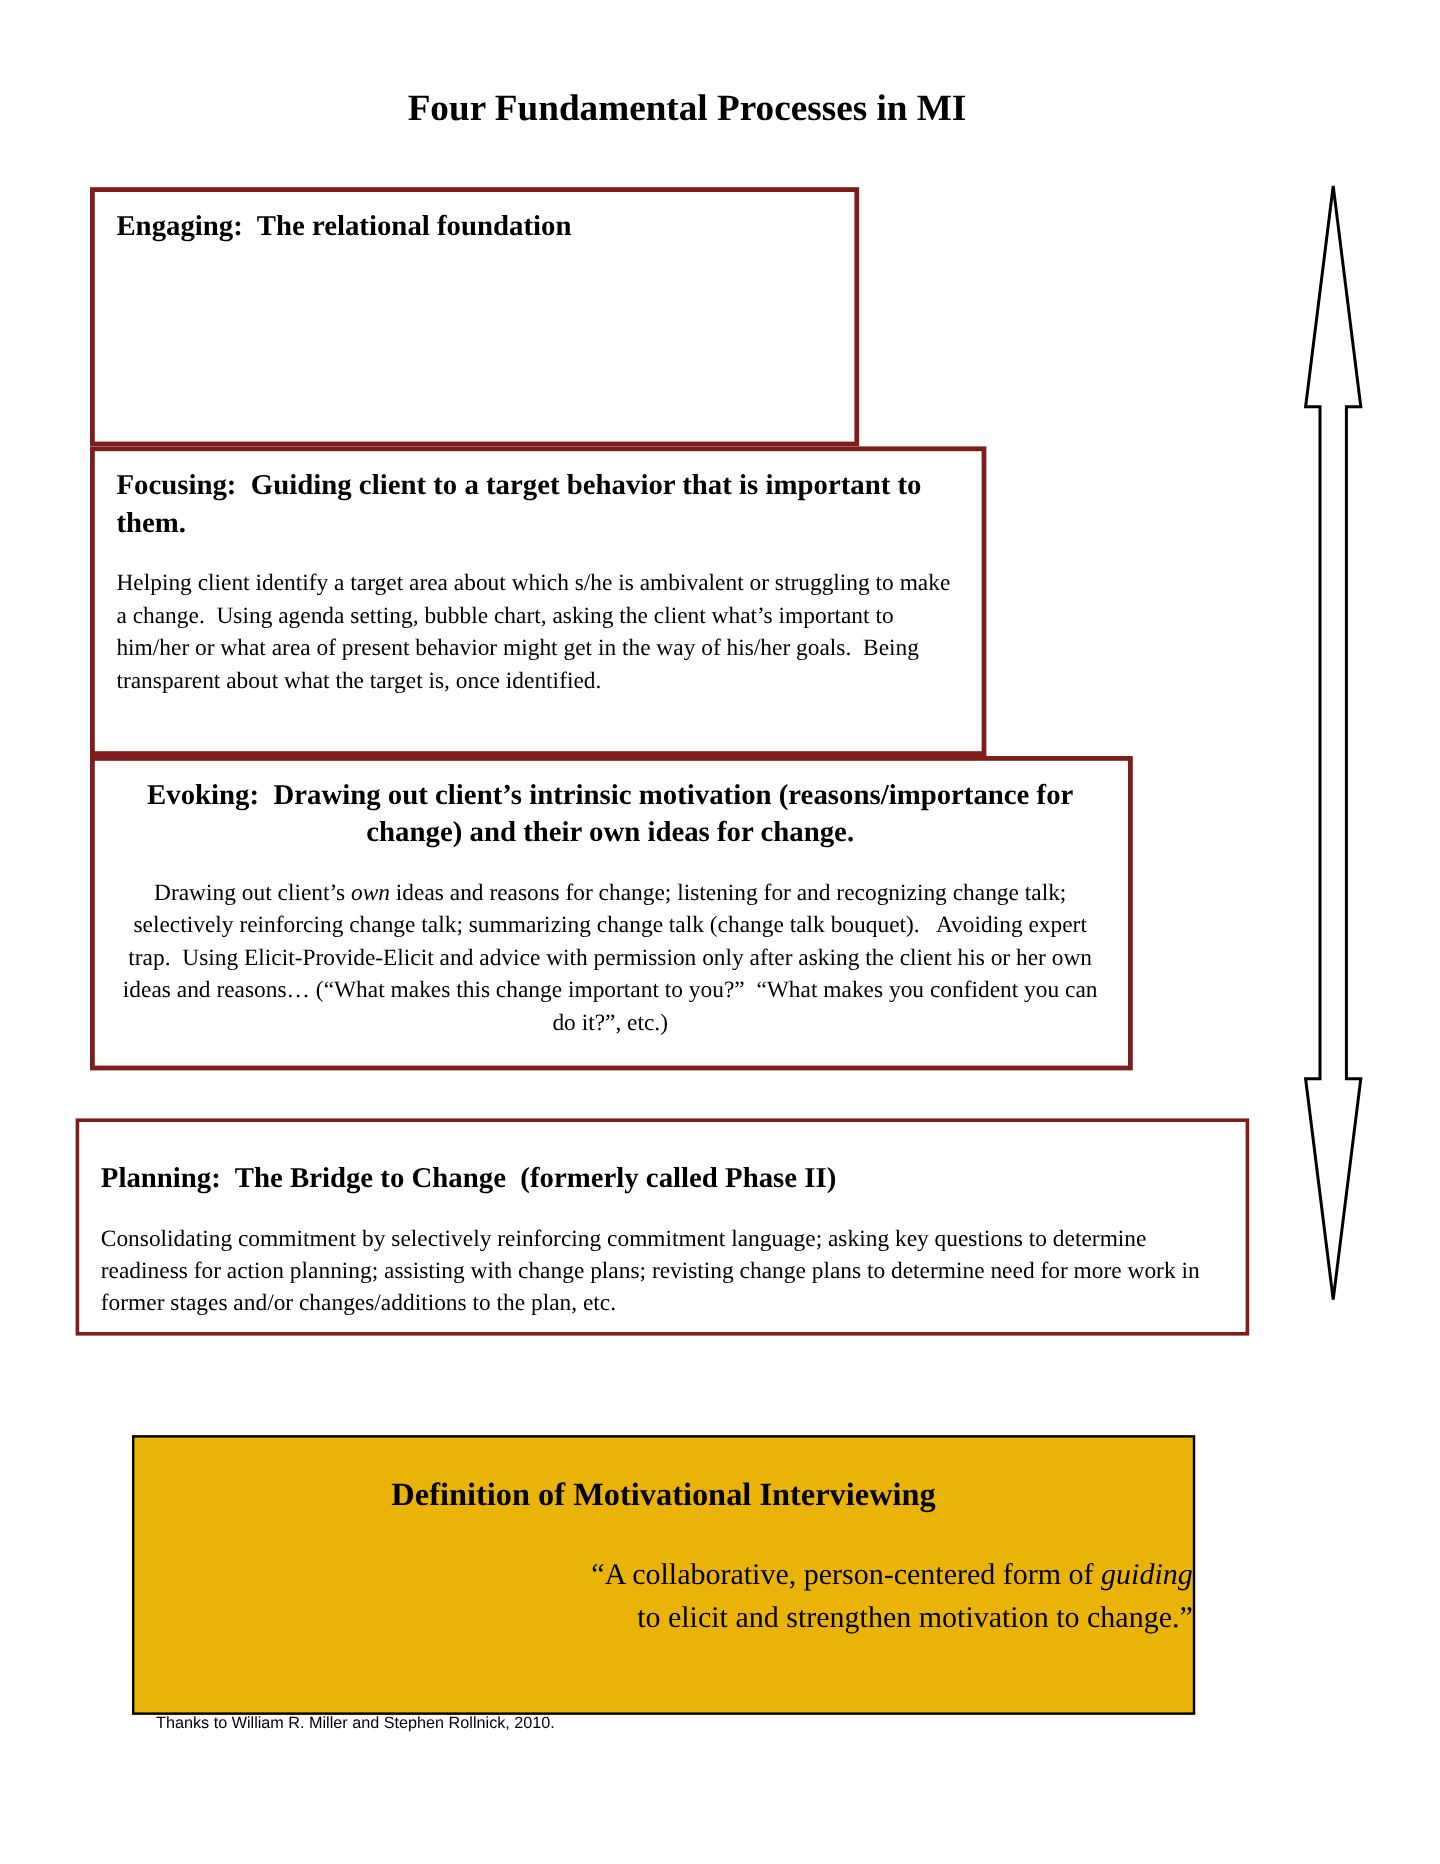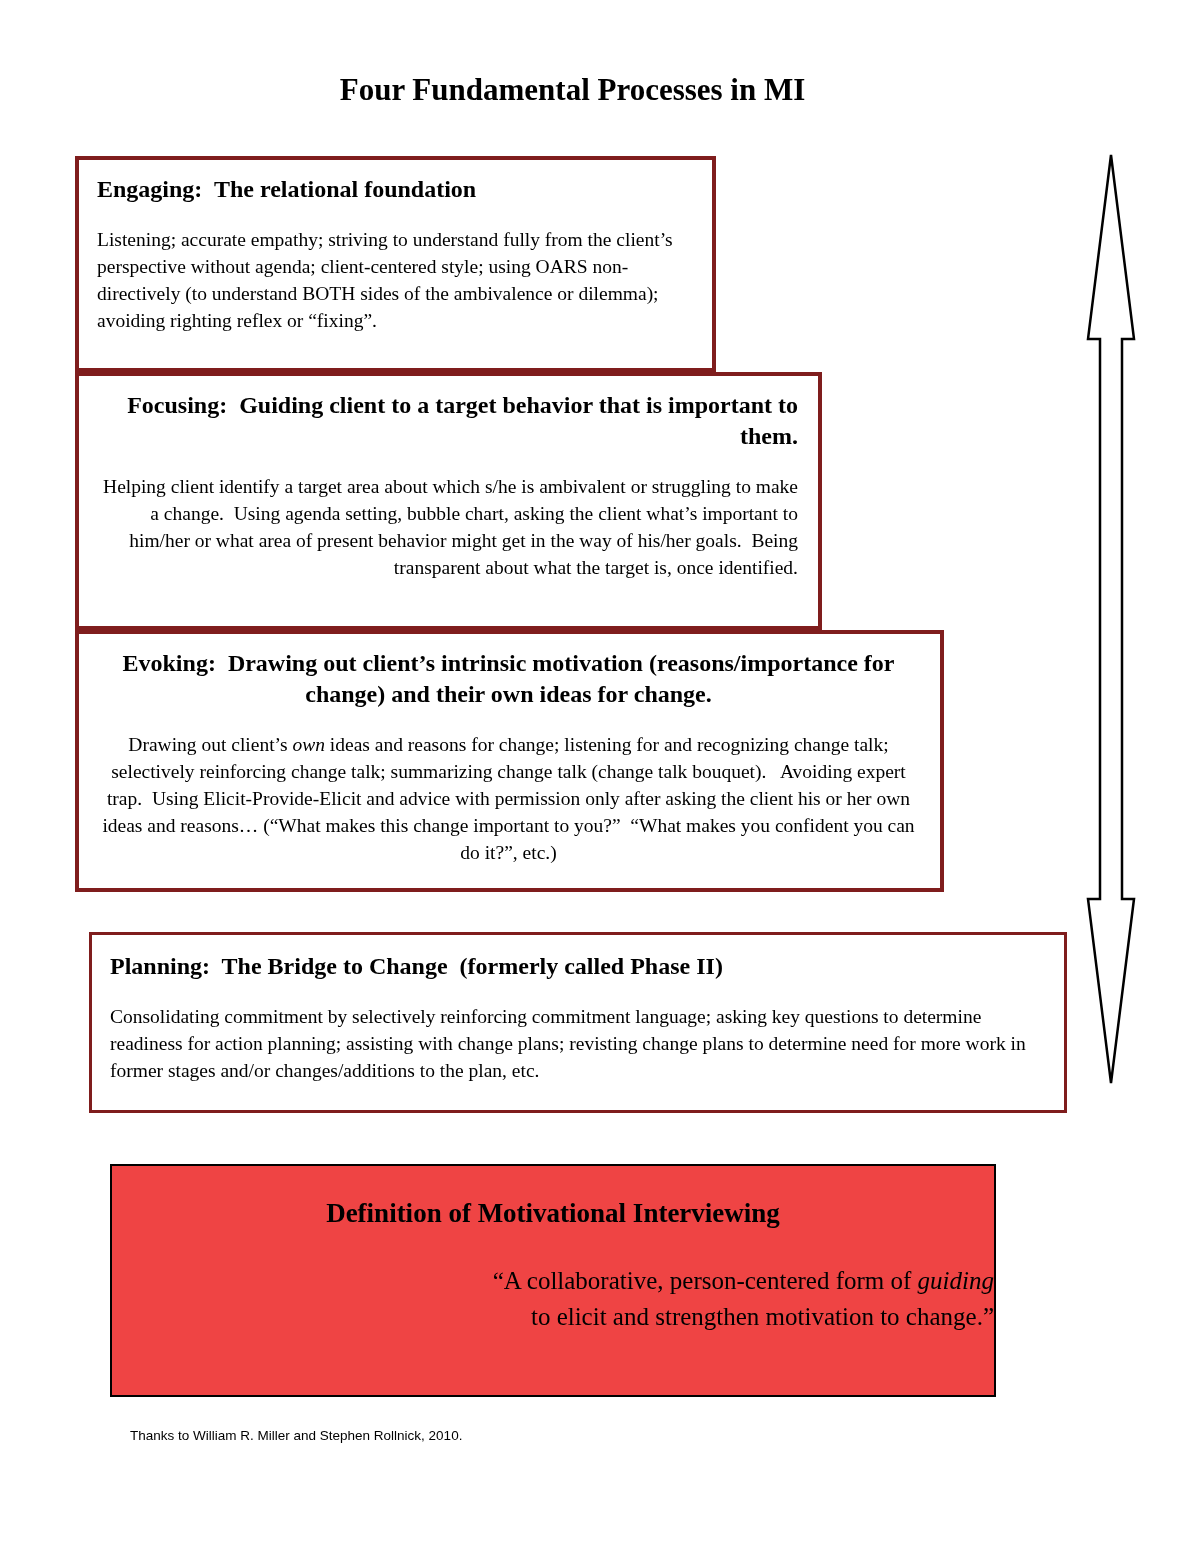--- a/index.html
+++ b/index.html
@@ -23,23 +23,23 @@
     white-space: pre-wrap;
   }
   .process-box {
     position: absolute;
     box-sizing: border-box;
     border: 4px solid #7f1d1d;
     background: #ffffff;
     padding: 14px 20px 10px 18px;
   }
   #box-engaging { left: 75px;  top: 156px; width: 641px;  height: 216px; }
-  #box-focusing { left: 75px;  top: 372px; width: 747px;  height: 258px; text-align: right; }
+  #box-focusing { left: 75px;  top: 372px; width: 747px;  height: 258px; }
   #box-evoking  { left: 75px;  top: 630px; width: 869px;  height: 262px; text-align: center; }
-  #box-planning { left: 89px;  top: 932px; width: 978px;  height: 181px; border-width: 3px; padding-top: 16px; }
+  #box-planning { left: 63px;  top: 932px; width: 978px;  height: 181px; border-width: 3px; padding-top: 32px; }
   .process-box h2 {
     margin: 0 0 22px 0;
     font-size: 24px;
     font-weight: bold;
     line-height: 1.3;
     white-space: pre-wrap;
   }
   .process-box p {
     margin: 0;
     font-size: 19.5px;
@@ -50,26 +50,26 @@
   .arrow-wrap {
     position: absolute;
     left: 1080px;
     top: 153px;
     width: 62px;
     height: 932px;
   }
   .definition-box {
     position: absolute;
     left: 110px;
-    top: 1164px;
+    top: 1196px;
     width: 886px;
     height: 233px;
     box-sizing: border-box;
     border: 2px solid #000000;
-    background: #ef4444;
+    background: #eab308;
     padding-top: 32px;
   }
   .definition-box h2 {
     margin: 0;
     text-align: center;
     font-size: 27px;
     font-weight: bold;
     white-space: pre-wrap;
   }
   .definition-quote {
@@ -98,21 +98,20 @@
 </style>
 </head>
 <body>
 
 <div class="page">
 
   <div class="page-title">Four Fundamental Processes in MI</div>
 
   <div class="process-box" id="box-engaging">
     <h2>Engaging:  The relational foundation</h2>
-    <p>Listening; accurate empathy; striving to understand fully from the client’s perspective without agenda; client-centered style; using OARS non-directively (to understand BOTH sides of the ambivalence or dilemma); avoiding righting reflex or “fixing”.</p>
   </div>
 
   <div class="process-box" id="box-focusing">
     <h2>Focusing:  Guiding client to a target behavior that is important to them.</h2>
     <p>Helping client identify a target area about which s/he is ambivalent or struggling to make a change.  Using agenda setting, bubble chart, asking the client what’s important to him/her or what area of present behavior might get in the way of his/her goals.  Being transparent about what the target is, once identified.</p>
   </div>
 
   <div class="process-box" id="box-evoking">
     <h2>Evoking:  Drawing out client’s intrinsic motivation (reasons/importance for change) and their own ideas for change.</h2>
     <p><span>Drawing out client’s </span><span class="italic">own</span><span> ideas and reasons for change; listening for and recognizing change talk; selectively reinforcing change talk; summarizing change talk (change talk bouquet).   Avoiding expert trap.  Using Elicit-Provide-Elicit and advice with permission only after asking the client his or her own ideas and reasons… (“What makes this change important to you?”  “What makes you confident you can do it?”, etc.)</span></p>

